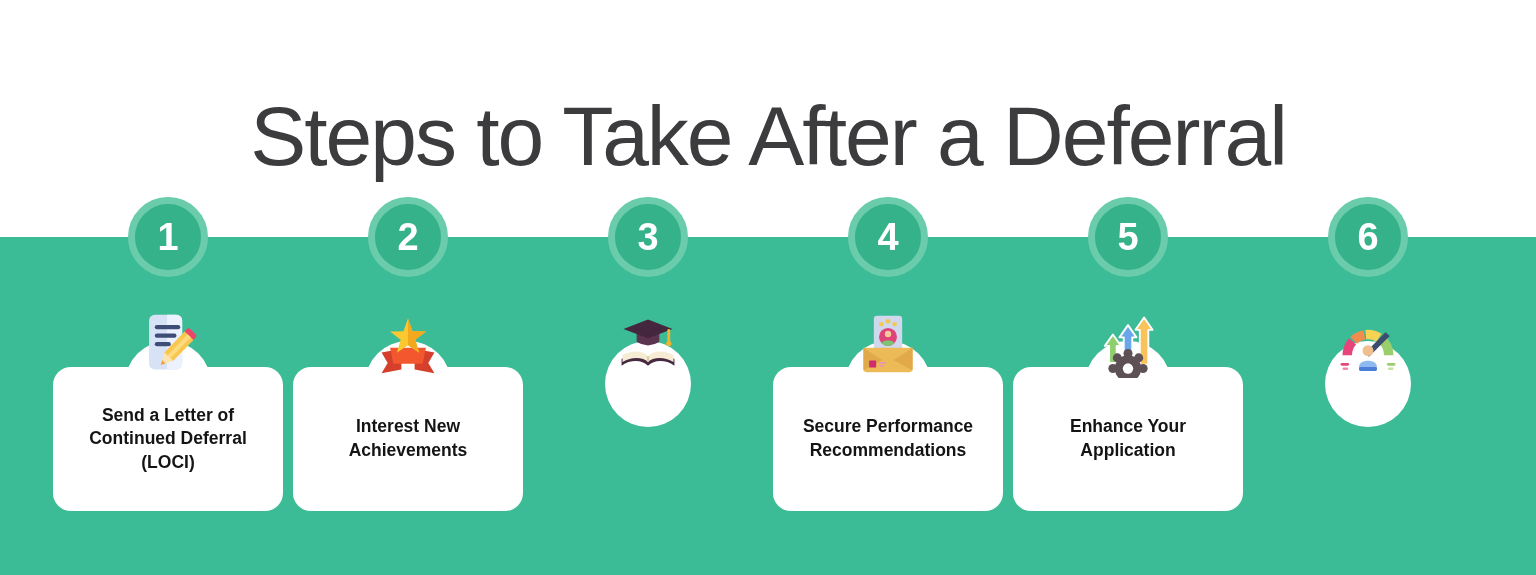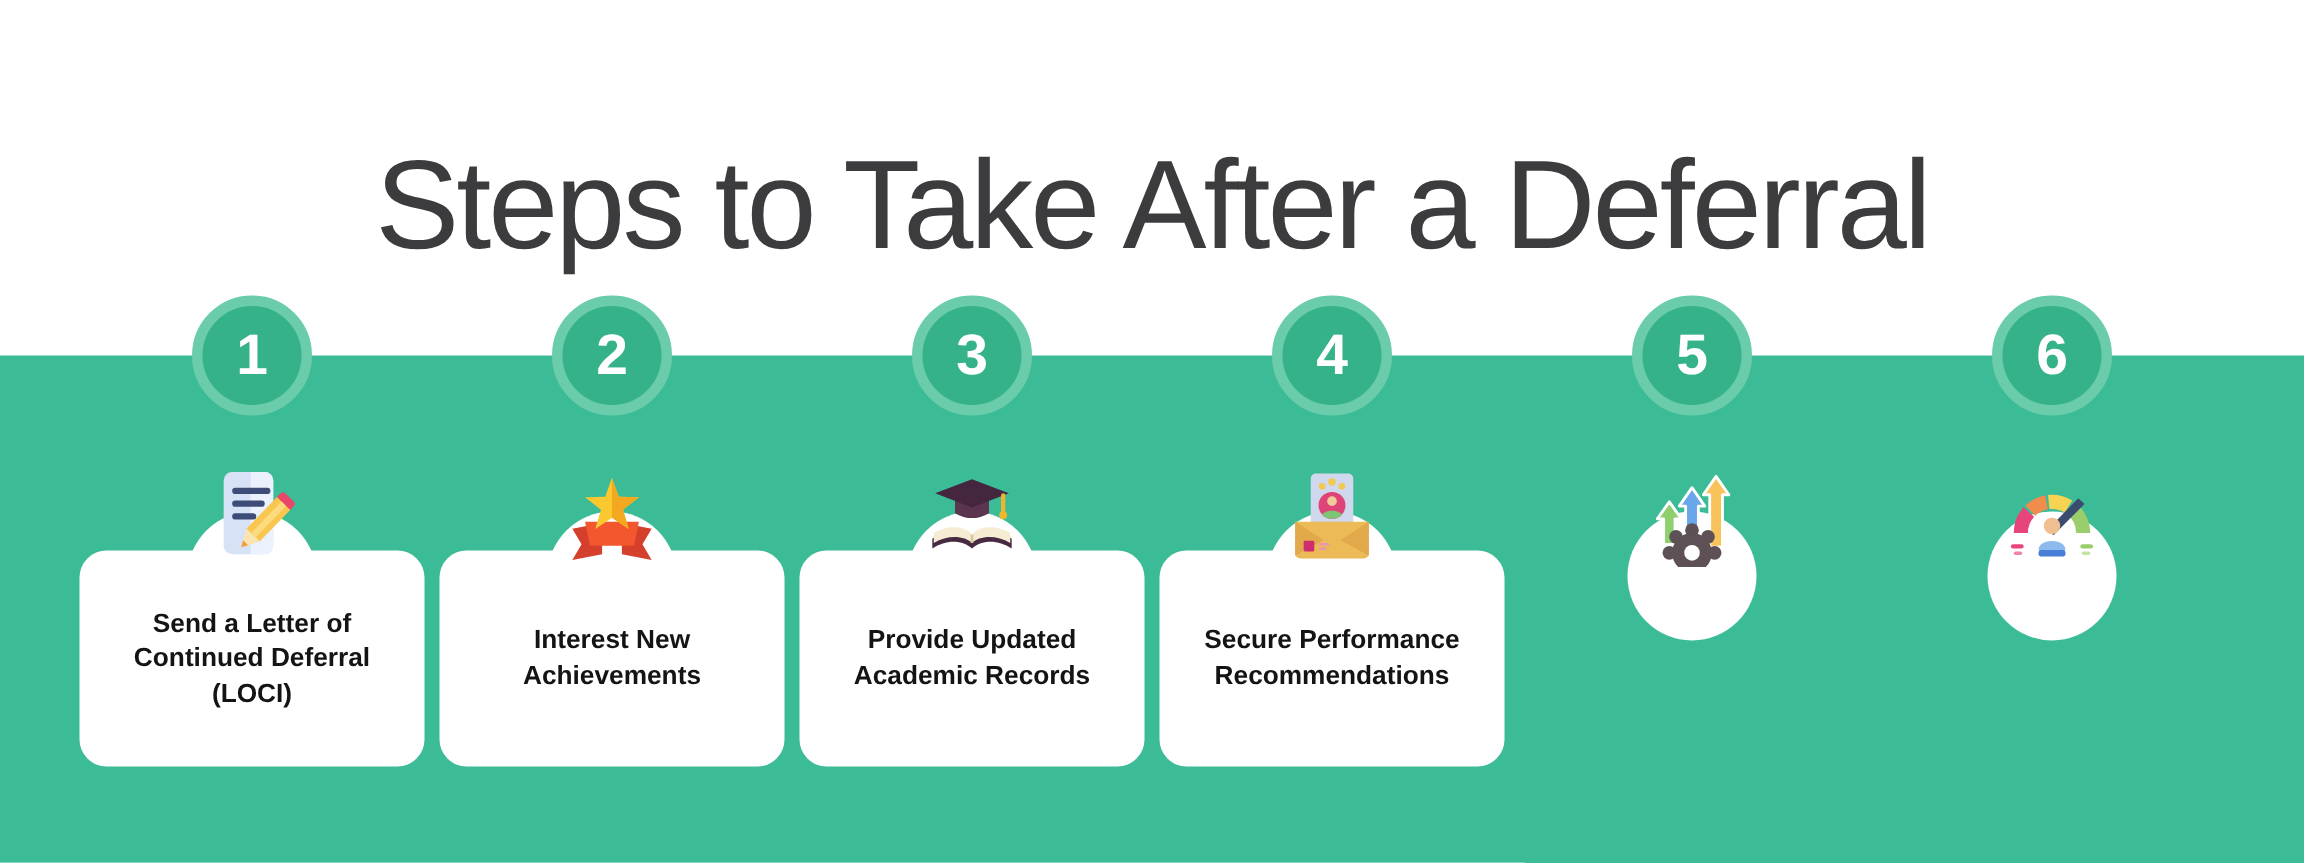--- a/index.html
+++ b/index.html
@@ -101,23 +101,20 @@
     <path d="M36,9 L40.8,22.4 L55,22.8 L43.8,31.5 L47.8,45.2 L36,37.2 L24.2,45.2 L28.2,31.5 L17,22.8 L31.2,22.4 Z" fill="#f3a81f" clip-path="url(#star-half)"></path>
   </svg>
       </div>
   </div>
 
   <div class="column">
     <div class="step-circle">
       <span class="step-number">3</span>
     </div>
     <div class="bump"></div>
-    <div class="card">
-      <div class="card-label">Provide Updated Academic Records</div>
-    </div>
     <div class="icon">
         <svg viewBox="0 0 72 72">
     <path d="M24,24 L24,34 Q36,41 48,34 L48,24 Z" fill="#5b3450"></path>
     <path d="M8,52 C18,45 30,46 36,52 C42,46 54,45 64,52 L64,59 C54,52 42,53 36,59 C30,53 18,52 8,59 Z" fill="#472a41"></path>
     <path d="M9,48 C19,42 31,43 36,49 C41,43 53,42 63,48 L63,55 C53,49 41,50 36,55 C31,50 19,49 9,55 Z" fill="#f6ecd3"></path>
     <path d="M36,49 L36,55" stroke="#d9c9a2" stroke-width="2"></path>
     <path d="M36,10 L62,20 L36,30 L10,20 Z" fill="#44263e"></path>
     <rect x="56.5" y="20" width="3" height="14" rx="1.5" fill="#f0b52c"></rect>
     <circle cx="58" cy="35.5" r="2.8" fill="#f0b52c"></circle>
   </svg>
@@ -156,20 +153,23 @@
     <rect x="27" y="58.2" width="5" height="1.8" rx="0.9" fill="#e994b8"></rect>
   </svg>
       </div>
   </div>
 
   <div class="column">
     <div class="step-circle">
       <span class="step-number">5</span>
     </div>
     <div class="bump"></div>
+    <div class="card">
+      <div class="card-label">Enhance Your Application</div>
+    </div>
     <div class="icon">
         <svg viewBox="0 0 72 72">
     <g stroke="#ffffff" stroke-width="2" stroke-linejoin="round">
       <path d="M20,26 L28.5,38 L24,38 L24,56 L16,56 L16,38 L11.5,38 Z" fill="#8ed06e"></path>
       <path d="M53,8 L62,21 L57.5,21 L57.5,58 L48.5,58 L48.5,21 L44,21 Z" fill="#f8c35a"></path>
       <path d="M36,16 L45,29 L40.5,29 L40.5,56 L31.5,56 L31.5,29 L27,29 Z" fill="#6aa7ea"></path>
     </g>
     <g fill="#5d5156">
       <circle cx="52" cy="62" r="4.8"></circle>
       <circle cx="47.3" cy="50.7" r="4.8"></circle>

